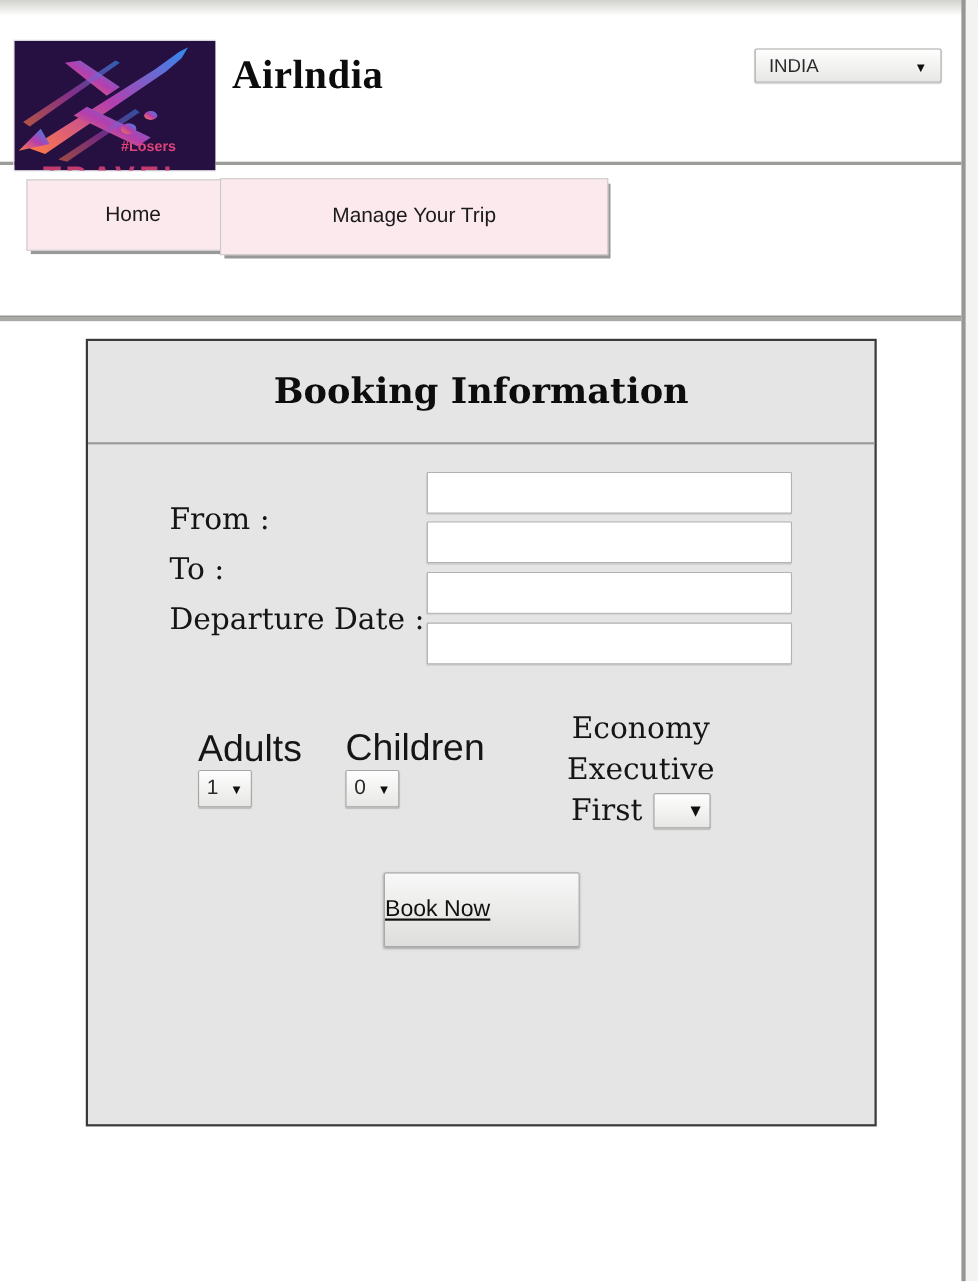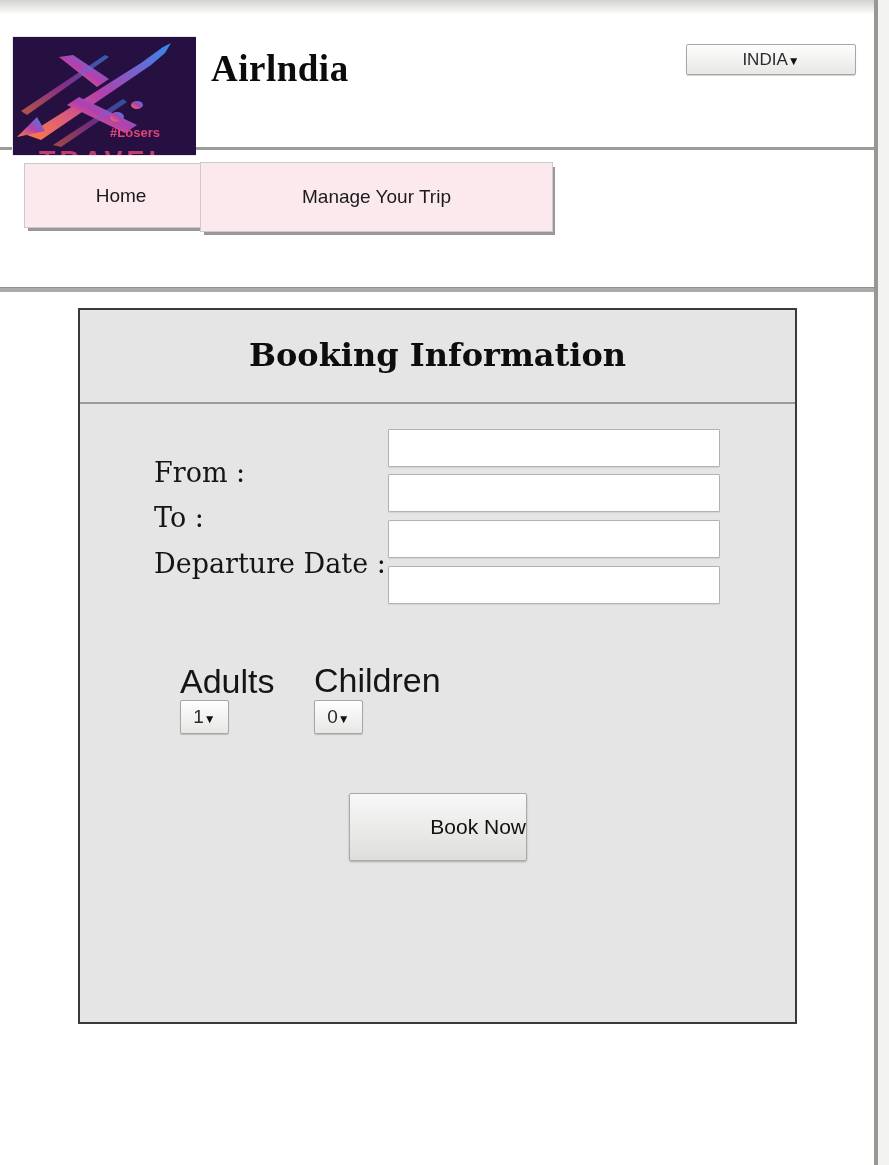--- a/index.html
+++ b/index.html
@@ -31,21 +31,21 @@
     position:absolute; left:13px; top:37px; width:182px; height:118px;
     z-index:2; box-shadow:0 0 0 1px #e8e8e8;
   }
   .app-title {
     position:absolute; left:211px; top:47px;
     font-family:Liberation Serif, serif; font-weight:bold;
     font-size:37px; color:#0c0c0c; letter-spacing:0.5px;
   }
   
   .asel {
-    display:flex; align-items:center; justify-content:center;
+    display:flex; align-items:center; justify-content:space-between;
     background:linear-gradient(#fefefe, #e7e7e5);
     border:1px solid #a6a6a4; border-radius:2px;
     box-shadow:inset 0 1px 0 #ffffff, 0 1px 1px rgba(0,0,0,.18);
     color:#2b2b2b; cursor:pointer;
   }
   .tri::before {
     content:"\25BC"; font-size:12px; color:#101010; line-height:1;
   }
   .country-select {
     position:absolute; left:686px; top:44px; width:170px; height:31px;
@@ -109,25 +109,25 @@
     text-align:center; font-family:"DejaVu Serif", serif;
     font-size:27px; color:#151515; line-height:37px;
   }
   .class-line3 { display:flex; align-items:center; justify-content:center; gap:10px; }
   .class-select {
     width:52px; height:32px; padding:0 8px; font-size:17px;
     justify-content:flex-end;
   }
   .book-btn {
     position:absolute; left:269px; top:483px; width:178px; height:68px;
-    display:flex; align-items:center; justify-content:flex-end;
+    display:flex; align-items:center; justify-content:flex-start;
     background:linear-gradient(#f8f8f8, #dededc);
     border:1px solid #aaaaa8; border-radius:2px;
     box-shadow:0 1px 2px rgba(0,0,0,.25);
-    font-size:21px; color:#111; cursor:pointer;
+    font-size:21px; color:#111; cursor:pointer;text-decoration:underline;
   }
 </style>
 </head>
 <body>
 
 <div id="screen">
 
   <div class="top-strip"></div>
 
   <div class="logo">
@@ -194,20 +194,31 @@
       <span>1</span>
       <span class="tri"></span>
     </div>
 
     <div class="pax-label children-label">Children</div>
     <div class="asel pax-select children-select">
       <span>0</span>
       <span class="tri"></span>
     </div>
 
+    <div class="class-block">
+      <div>Economy</div>
+      <div>Executive</div>
+      <div class="class-line3">
+        <span>First</span>
+        <span class="asel class-select">
+          <span></span>
+          <span class="tri"></span>
+        </span>
+      </div>
+    </div>
 
     <div class="book-btn">
       <span>Book Now</span>
     </div>
 
   </div>
 
   <div class="frame-right-line"></div>
   <div class="frame-right-pad"></div>
 

